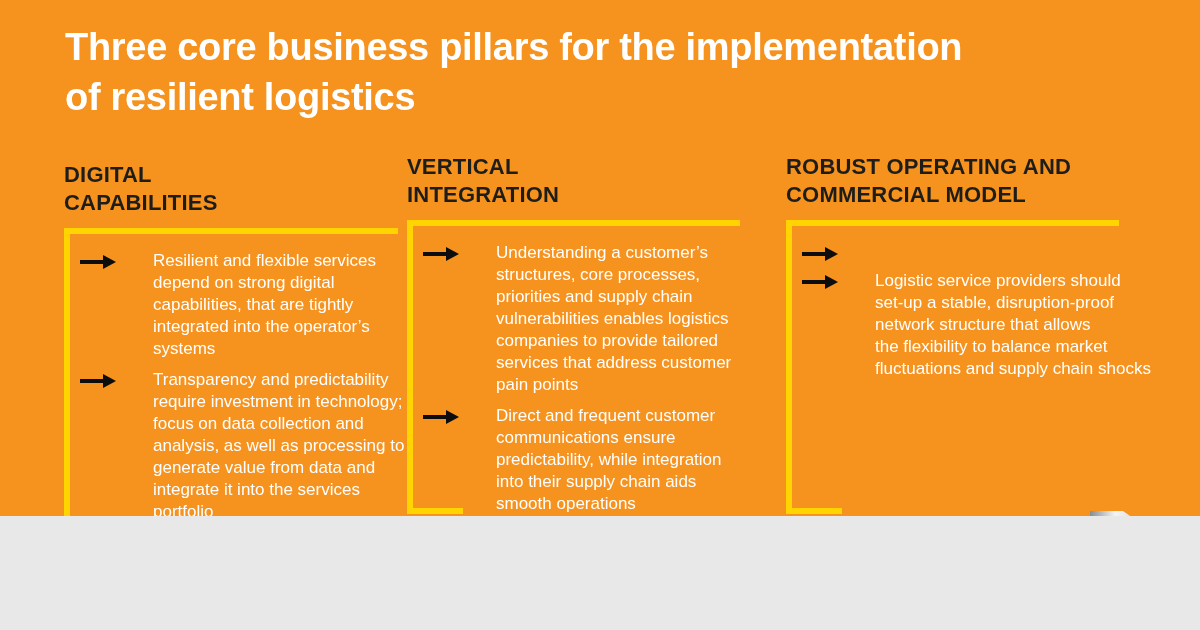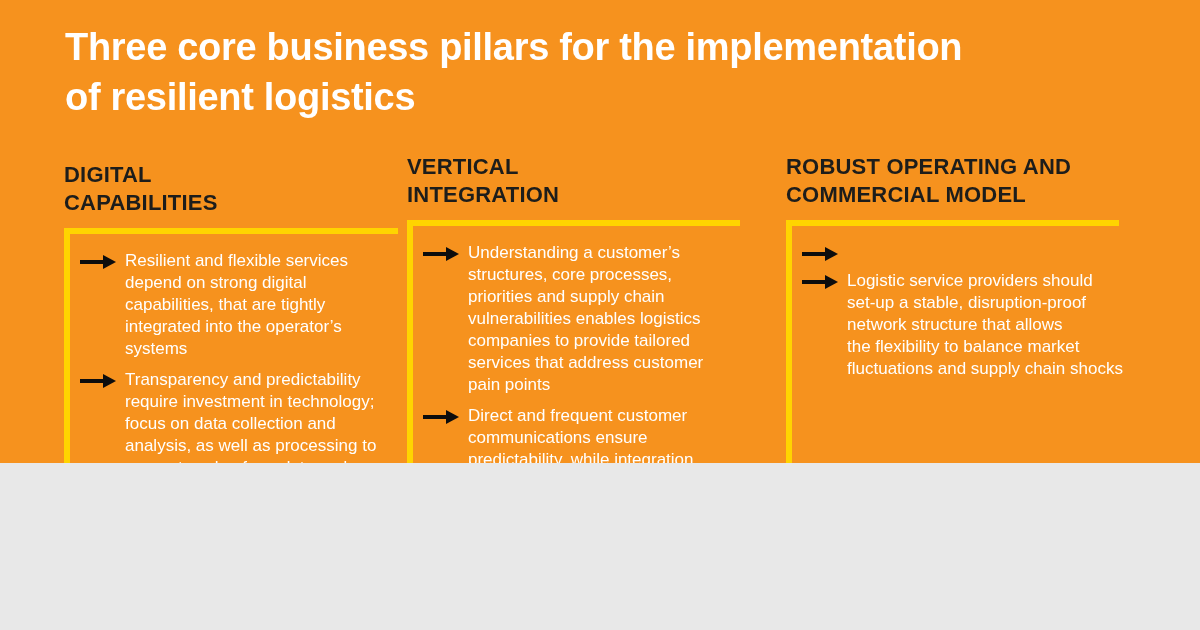--- a/index.html
+++ b/index.html
@@ -5,21 +5,21 @@
   :root{
     --orange:#F6921E;
     --yellow:#FFD400;
     --dark:#1D1D1B;
     --white:#FFFFFF;
   }
   *{box-sizing:border-box;}
   html,body{margin:0;padding:0;background:#e8e8e8;}
   .canvas{
     position:relative;
-    width:1200px;height:463px;
+    width:1200px;height:516px;
     background:var(--orange);
     overflow:hidden;
     font-family:"Liberation Sans","DejaVu Sans",sans-serif;
   }
   .title{
     position:absolute;left:65px;top:22px;margin:0;
     font-size:38px;font-weight:bold;color:var(--white);
     line-height:50px;letter-spacing:-0.3px;
     white-space:pre-line;
   }
@@ -40,21 +40,21 @@
     border-top:6px solid var(--yellow);
     border-left:6px solid var(--yellow);
     padding:16px 0 0 10px;
   }
   .panel::after{
     content:"";
     position:absolute;left:-6px;bottom:0;
     width:56px;height:6px;
     background:var(--yellow);
   }
-  .bullet{display:flex;align-items:flex-start;margin:0 0 9px 0;}
+  .bullet{display:flex;align-items:flex-start;margin:0 0 9px 0;gap:28px;}
   .arrow{flex:0 0 auto;width:36px;margin-top:5px;}
   .arrow svg{display:block;}
   .bullet-text{
     flex:0 0 auto;
     margin:0 0 0 9px;
     font-size:17px;line-height:22px;color:var(--white);
     white-space:pre-line;
   }
   .source{
     position:absolute;left:65px;top:581px;

